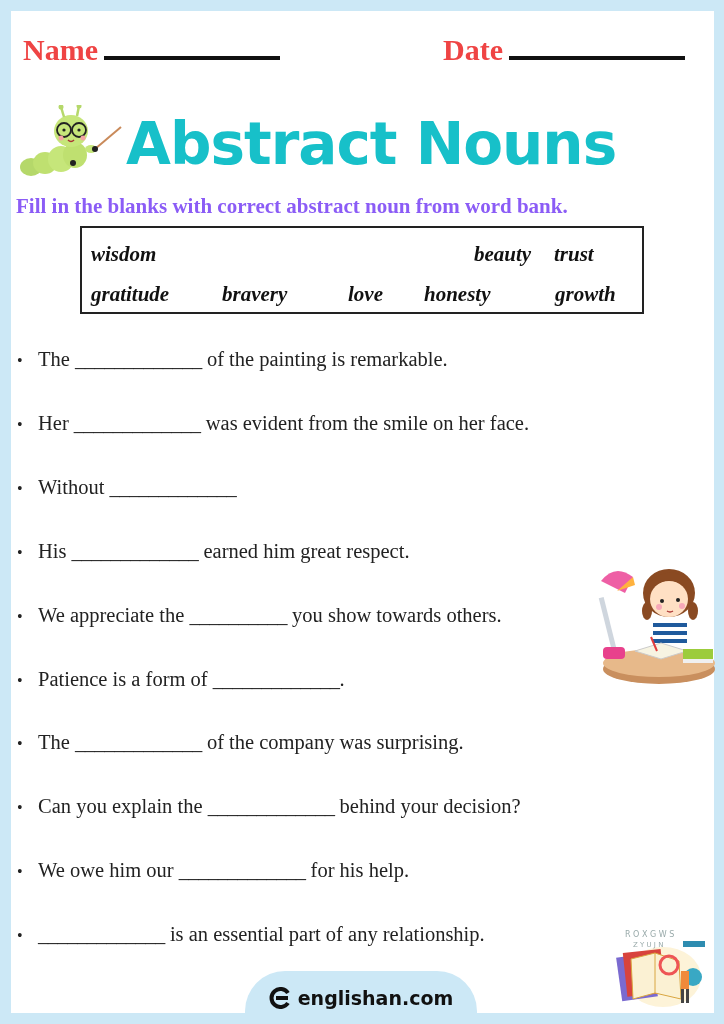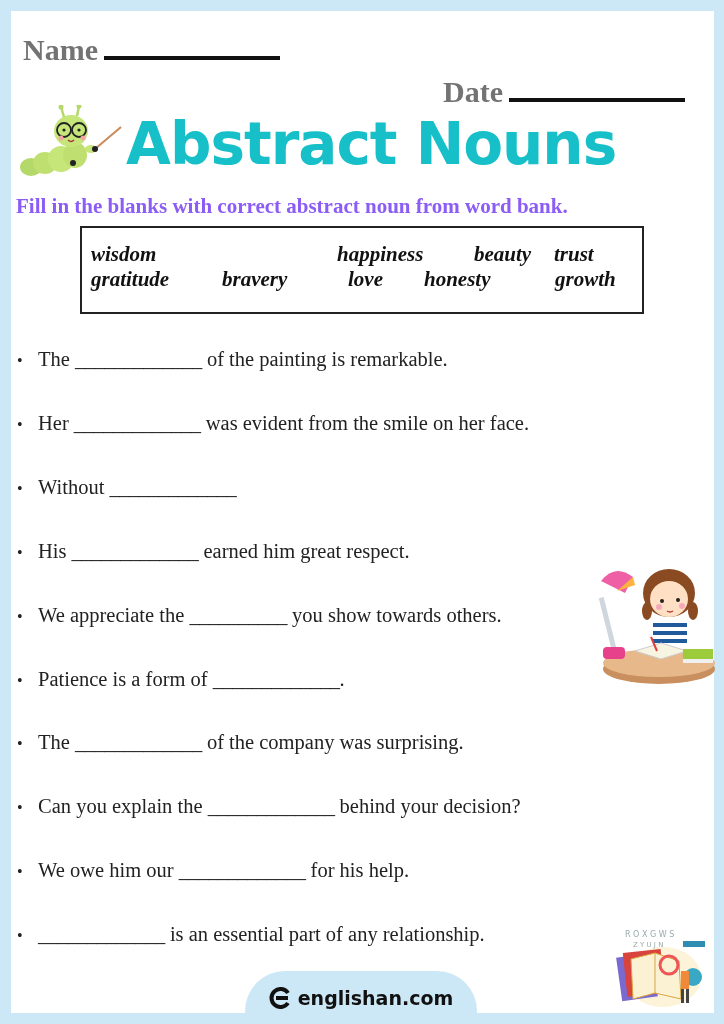--- a/index.html
+++ b/index.html
@@ -14,34 +14,34 @@
     left: 11px; top: 11px;
     width: 703px; height: 1002px;
     background: #ffffff;
   }
   .header-field {
     position: absolute;
     top: 22px;
     font-family: "Liberation Serif", serif;
     font-weight: bold;
     font-size: 30px;
-    color: #737373;
+    color: #ef4444;
     display: flex;
     align-items: flex-end;
   }
   .header-field .line {
     display: inline-block;
     height: 4px;
     background: #111;
     margin-left: 6px;
     margin-bottom: 7px;
   }
   #name-field { left: 12px; }
   #name-field .line { width: 176px; }
-  #date-field { left: 432px; margin-top: 42px; }
+  #date-field { left: 432px; }
   #date-field .line { width: 176px; }
 
   .title-row {
     position: absolute;
     top: 90px; left: 0;
     width: 644px; height: 86px;
   }
   .mascot {
     position: absolute;
     left: 6px; top: 4px;
@@ -71,21 +71,21 @@
     left: 69px; top: 215px;
     width: 564px; height: 88px;
     border: 2px solid #222;
     font-family: "Liberation Serif", serif;
     font-weight: bold;
     font-size: 21px;
     color: #111;
   }
   .wb-row { position: absolute; left: 0; width: 100%; height: 40px; }
   .wb-row.r0 { top: 6px; }
-  .wb-row.r1 { top: 31px; text-align: center; }
+  .wb-row.r1 { top: 46px; text-align: center; }
   .wb-word { position: absolute; top: 0; line-height: 40px; font-style: italic; }
 
   .sentences {
     position: absolute;
     left: 0; top: 0;
     width: 703px;
   }
   .sentence {
     position: absolute;
     left: 6px;
@@ -175,21 +175,20 @@
       <path d="M51 35 Q54 38 57 35" stroke="#a33" stroke-width="1.5" fill="none"></path>
     </svg>
     <div class="title">Abstract Nouns</div>
   </div>
 
   <div class="instructions">Fill in the blanks with correct abstract noun from word bank.</div>
 
   <div class="wordbank">
     <div class="wb-row r0">
       <span class="wb-word" style="left:9px">wisdom</span>
-      <span class="wb-word" style="left:255px">happiness</span>
       <span class="wb-word" style="left:392px">beauty</span>
       <span class="wb-word" style="left:472px">trust</span>
     </div>
     <div class="wb-row r1">
       <span class="wb-word" style="left:9px">gratitude</span>
       <span class="wb-word" style="left:140px">bravery</span>
       <span class="wb-word" style="left:266px">love</span>
       <span class="wb-word" style="left:342px">honesty</span>
       <span class="wb-word" style="left:473px">growth</span>
     </div>

